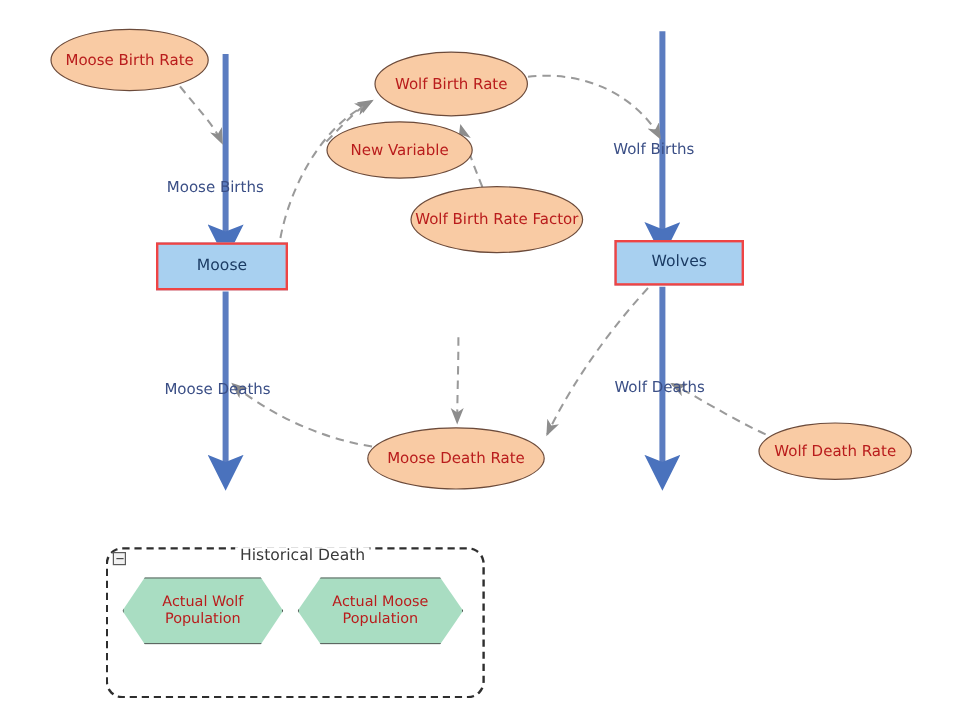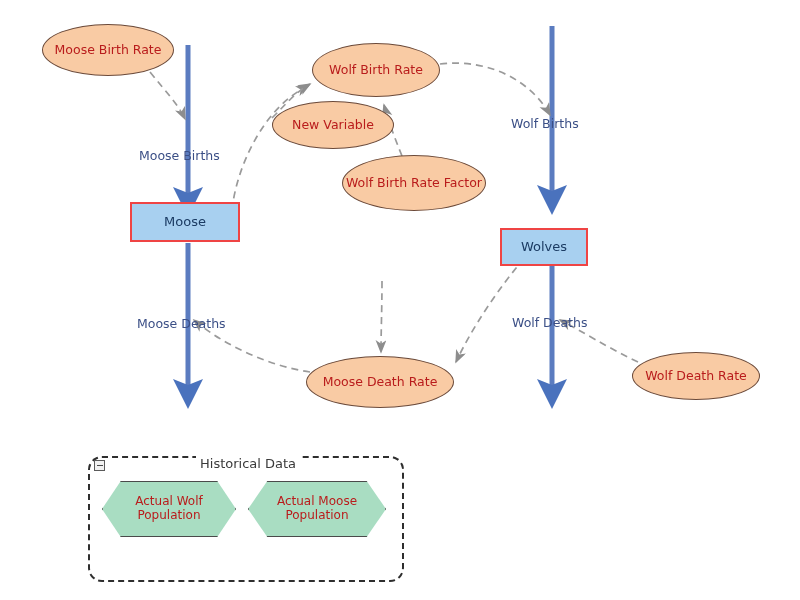--- a/index.html
+++ b/index.html
@@ -163,34 +163,34 @@
   </div>
 
   <div class="node variable" style="left:632px;top:352px;width:128px;height:48px;">
     <span>Wolf Death Rate</span>
   </div>
 
   <div class="node stock" style="left:130px;top:202px;width:110px;height:40px;">
     <span>Moose</span>
   </div>
 
-  <div class="node stock" style="left:500px;top:200px;width:88px;height:38px;margin-top:28px;">
+  <div class="node stock" style="left:512px;top:200px;width:108px;height:38px;">
     <span>Wolves</span>
   </div>
 
   <div class="flow-label" style="left:139px;top:116px;margin-top:32px;">Moose Births</div>
   <div class="flow-label" style="left:137px;top:316px;">Moose Deaths</div>
   <div class="flow-label" style="left:511px;top:116px;">Wolf Births</div>
   <div class="flow-label" style="left:512px;top:315px;">Wolf Deaths</div>
 
   <div class="group-box" style="left:88px;top:456px;width:316px;height:126px;"></div>
 
   <div class="group-collapse" style="left:94px;top:460px;"></div>
 
-  <div class="group-title" style="left:196px;top:456px;">Historical Data</div>
+  <div class="group-title" style="left:196px;top:456px;">Historical Death</div>
 
   <div class="node hexagon" style="left:102px;top:481px;width:134px;height:56px;">
     <span>Actual Wolf Population</span>
   </div>
 
   <div class="node hexagon" style="left:248px;top:481px;width:138px;height:56px;">
     <span>Actual Moose Population</span>
   </div>
 
 </div>

